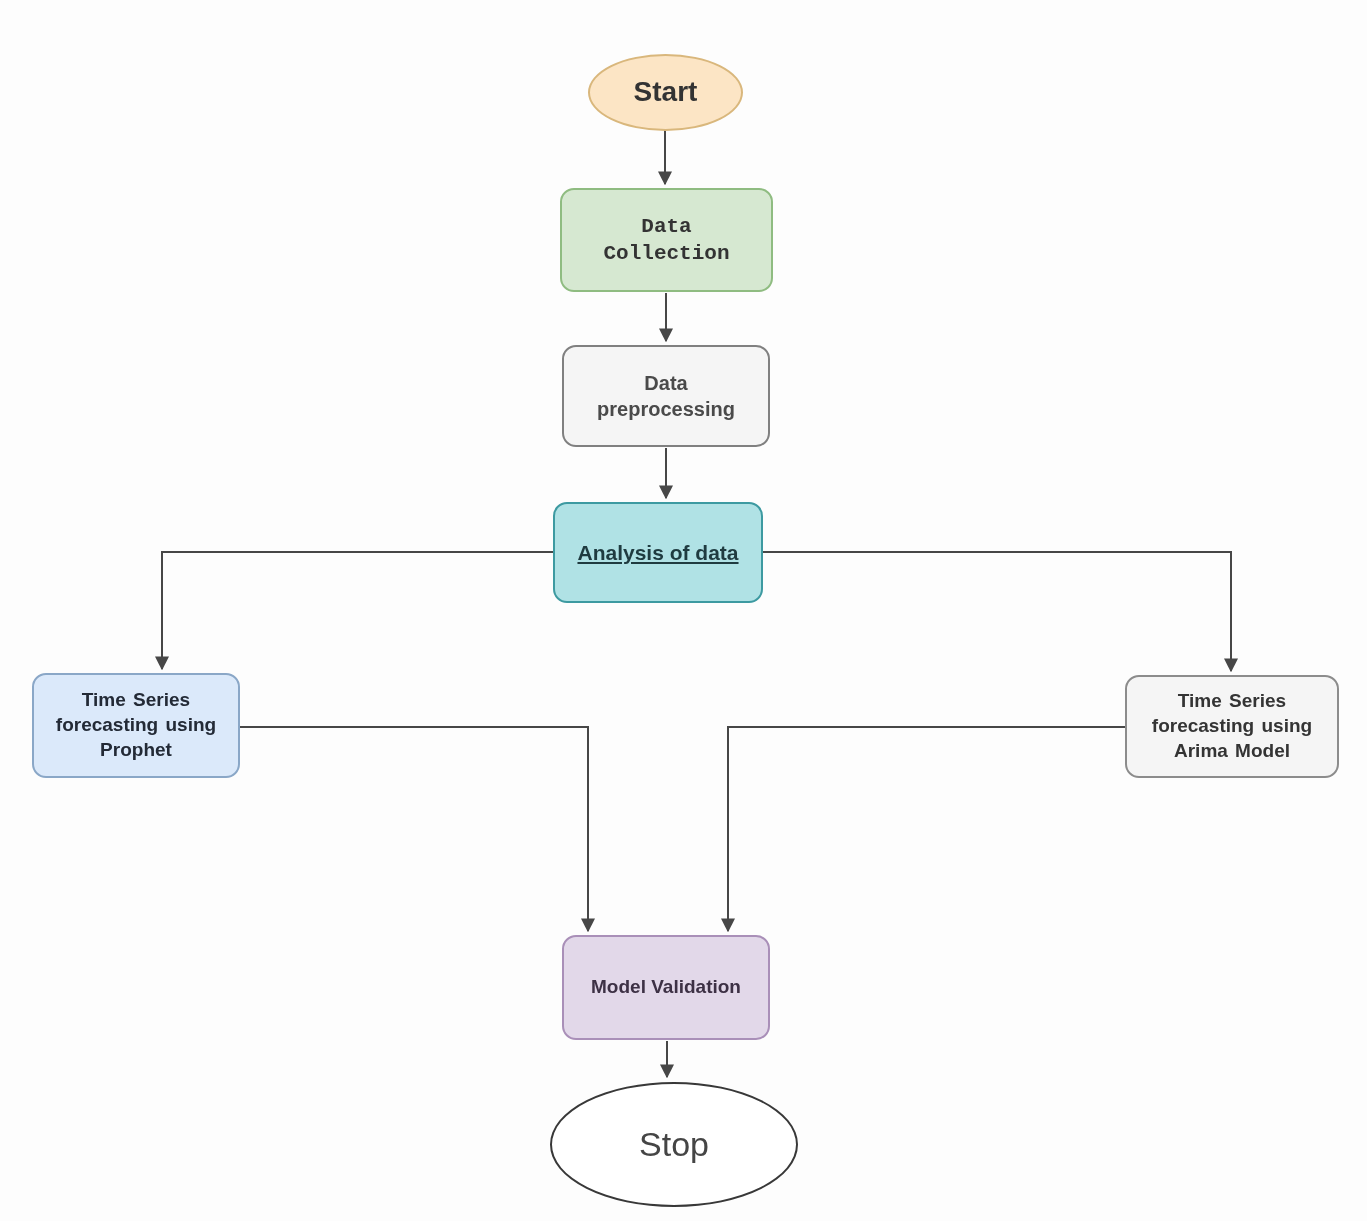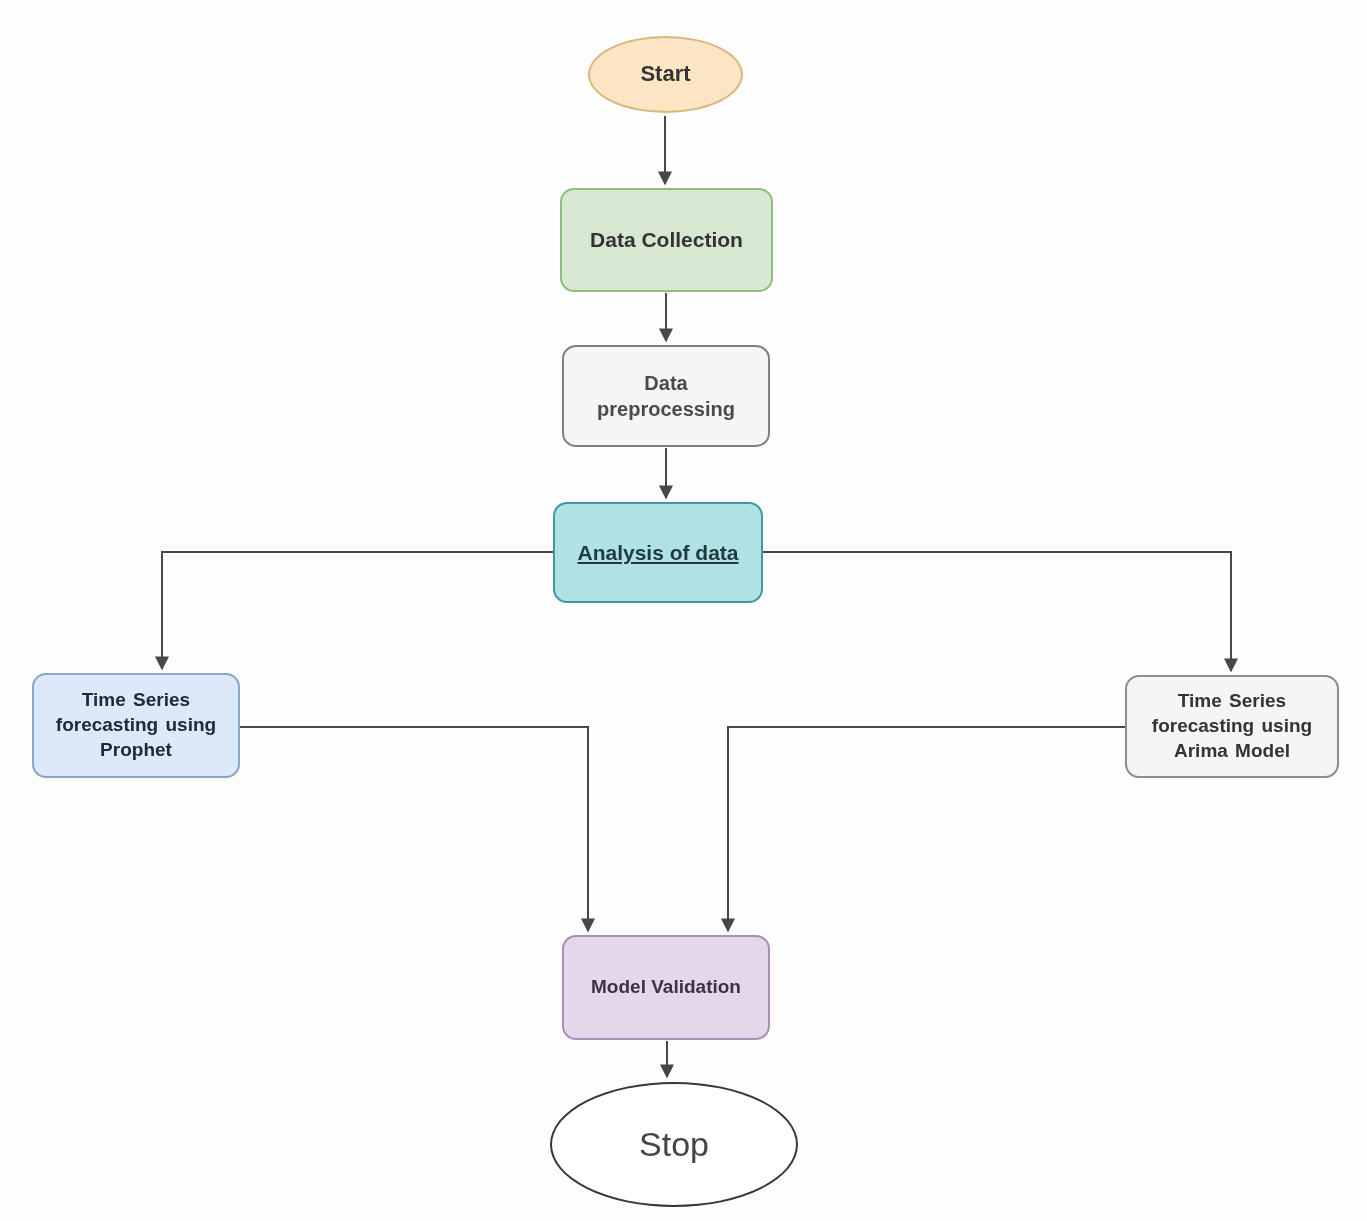--- a/index.html
+++ b/index.html
@@ -17,21 +17,21 @@
     text-align:center;
     border:2px solid #999;
     color:#333;
     font-weight:bold;
     line-height:1.3;
   }
   .rect{border-radius:14px;}
   .ellipse{border-radius:50%;}
   .label{display:block;}
 
-  #node-start{left:588px;top:36px;width:155px;height:77px;font-size:22px;}
+  #node-start{left:588px;top:54px;width:155px;height:77px;font-size:28px;}
   #node-data-collection{left:560px;top:188px;width:213px;height:104px;font-size:21px;padding:0 10px;}
   #node-data-preprocessing{left:562px;top:345px;width:208px;height:102px;font-size:20px;padding:0 28px;color:#4a4a4a;}
   #node-analysis{left:553px;top:502px;width:210px;height:101px;font-size:21px;padding:0 8px;color:#1f3b40;}
   #node-prophet{left:32px;top:673px;width:208px;height:105px;font-size:19px;padding:9px 6px;color:#232a36;word-spacing:2px;}
   #node-arima{left:1125px;top:675px;width:214px;height:103px;font-size:19px;padding:12px 6px;color:#343434;word-spacing:2px;}
   #node-model-validation{left:562px;top:935px;width:208px;height:105px;font-size:19px;padding:0 10px;color:#3d3145;}
   #node-stop{left:550px;top:1082px;width:248px;height:125px;font-size:34px;font-weight:400;color:#454545;border-width:2px;}
 
   svg.edges{position:absolute;left:0;top:0;width:1367px;height:1221px;pointer-events:none;}
   .connector{
@@ -59,21 +59,21 @@
     <polyline class="connector" points="763,552 1231,552 1231,671" marker-end="url(#arrowhead)"></polyline>
     <polyline class="connector" points="240,727 588,727 588,931" marker-end="url(#arrowhead)"></polyline>
     <polyline class="connector" points="1125,727 728,727 728,931" marker-end="url(#arrowhead)"></polyline>
     <polyline class="connector" points="667,1041 667,1077" marker-end="url(#arrowhead)"></polyline>
   </svg>
 
   <div class="node ellipse" id="node-start" style="background-color: rgb(252, 229, 197); border-color: rgb(217, 183, 124);">
     <span class="label">Start</span>
   </div>
 
-  <div class="node rect" id="node-data-collection" style="background-color: rgb(214, 232, 209); border-color: rgb(143, 188, 129);">
+  <div class="node rect" id="node-data-collection" style="background-color: rgb(214, 232, 209); border-color: rgb(143, 188, 129); font-family: Liberation Mono, monospace;">
     <span class="label">Data Collection</span>
   </div>
 
   <div class="node rect" id="node-data-preprocessing" style="background-color: rgb(245, 245, 245); border-color: rgb(128, 128, 128);">
     <span class="label">Data preprocessing</span>
   </div>
 
   <div class="node rect" id="node-analysis" style="background-color: rgb(176, 226, 229); border-color: rgb(61, 154, 161); text-decoration: underline;">
     <span class="label">Analysis of data</span>
   </div>

